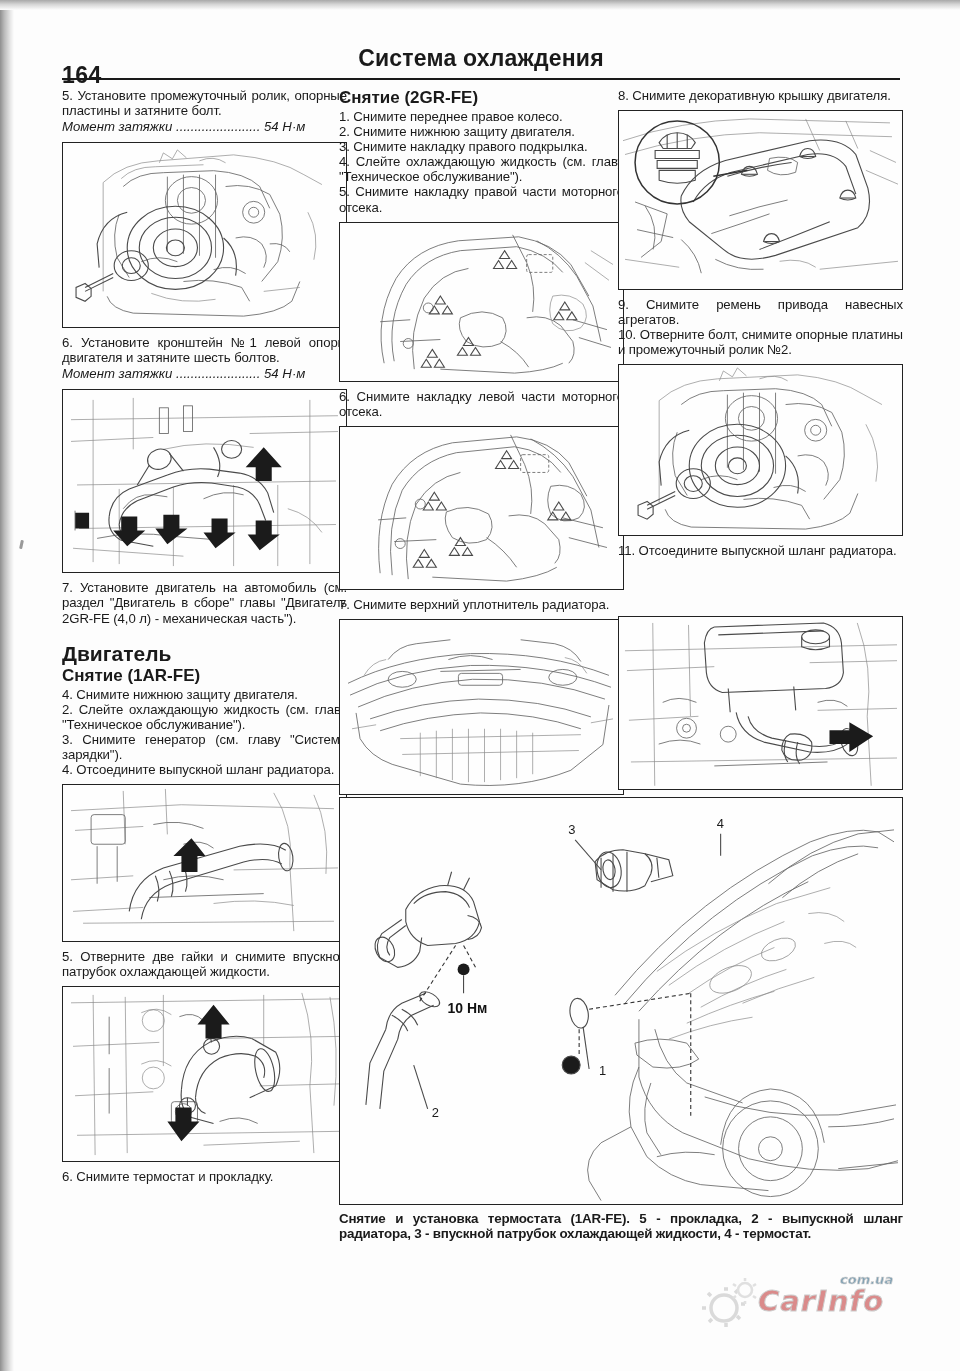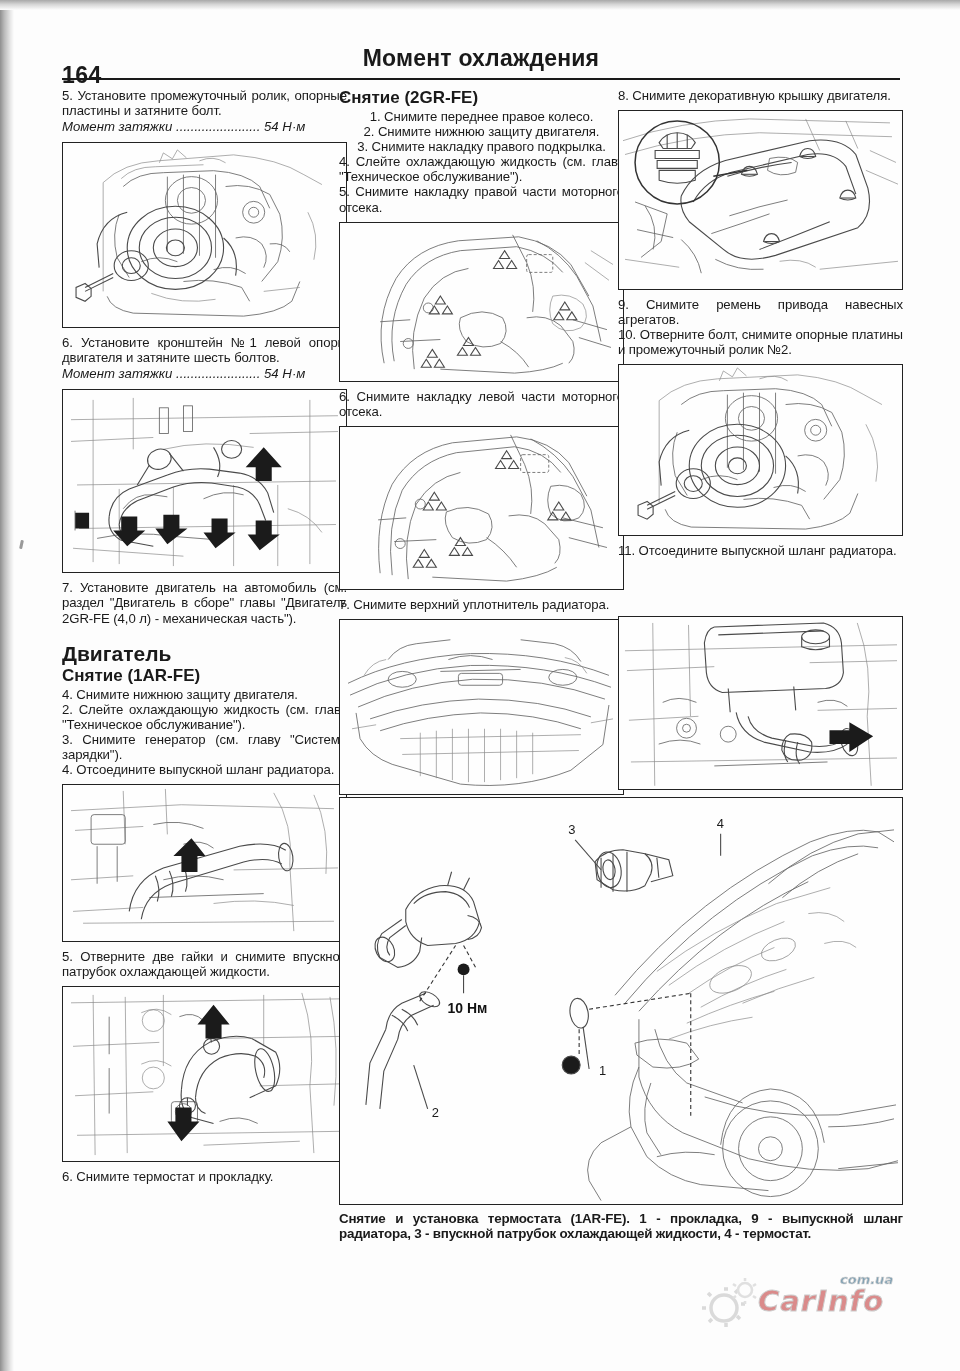--- a/index.html
+++ b/index.html
@@ -85,21 +85,21 @@
   .col-3 { left: 618px; }
 
   p.body {
     margin: 0;
     font-size: 13.2px;
     line-height: 15.1px;
     text-align: justify;
     text-justify: inter-word;
     letter-spacing: -0.1px;
   }
-  p.body.left { text-align: center; }
+  p.body.left { text-align: left; }
   p.torque {
     margin: 1px 0 0 0;
     font-size: 13.2px;
     line-height: 16px;
     font-style: italic;
     white-space: nowrap;
   }
 
   h2.sec {
     margin: 16px 0 0 0;
@@ -195,21 +195,21 @@
 </head>
 <body>
 
 <div class="page"></div>
 <div class="scan-edge-left"></div>
 <div class="scan-edge-top"></div>
 <div class="scan-speck"></div>
 
 <div class="header">
   <div class="page-num">164</div>
-  <div class="page-title">Момент охлаждения</div>
+  <div class="page-title">Система охлаждения</div>
 </div>
 <div class="header-rule"></div>
 
 <div class="col col-1">
 
   <p class="body">5. Установите промежуточный ролик, опорные пластины и затяните болт.</p>
   <p class="torque">Момент затяжки ....................... 54 Н·м</p>
 
   <div class="spacer-s"></div>
 
@@ -832,21 +832,21 @@
 
     <g class="ln">
       <path d="M236 42 L262 72"></path>
       <path d="M382 36 L382 58"></path>
       <path d="M250 272 L244 230"></path>
       <path d="M88 312 L74 268"></path>
     </g>
   </svg>
 </div>
 
-<div class="caption">Снятие и установка термостата (1AR-FE). 1 - прокладка, 9 - выпускной шланг радиатора, 3 - впускной патрубок охлаждающей жидкости, 4 - термостат.</div>
+<div class="caption">Снятие и установка термостата (1AR-FE). 5 - прокладка, 2 - выпускной шланг радиатора, 3 - впускной патрубок охлаждающей жидкости, 4 - термостат.</div>
 
 <div class="logo">
   <svg class="gear" style="left:0; top:6px; width:58px; height:50px;" viewBox="0 0 58 50">
     <g stroke="#b8b8b8" stroke-width="3.5" fill="none">
       <circle cx="24" cy="30" r="13"></circle>
       <path d="M24 11 l4 0 M35 15 l3 -3 M41 26 l4 0 M37 38 l3 3 M26 45 l0 4 M12 41 l-3 3 M6 30 l-4 0 M11 18 l-3 -3"></path>
     </g>
     <g stroke="#c4c4c4" stroke-width="2.6" fill="none">
       <circle cx="45" cy="12" r="7"></circle>
       <path d="M45 3 l0 -3 M53 8 l3 -2 M53 18 l3 2 M45 23 l0 3 M36 18 l-3 2 M36 8 l-3 -2"></path>

